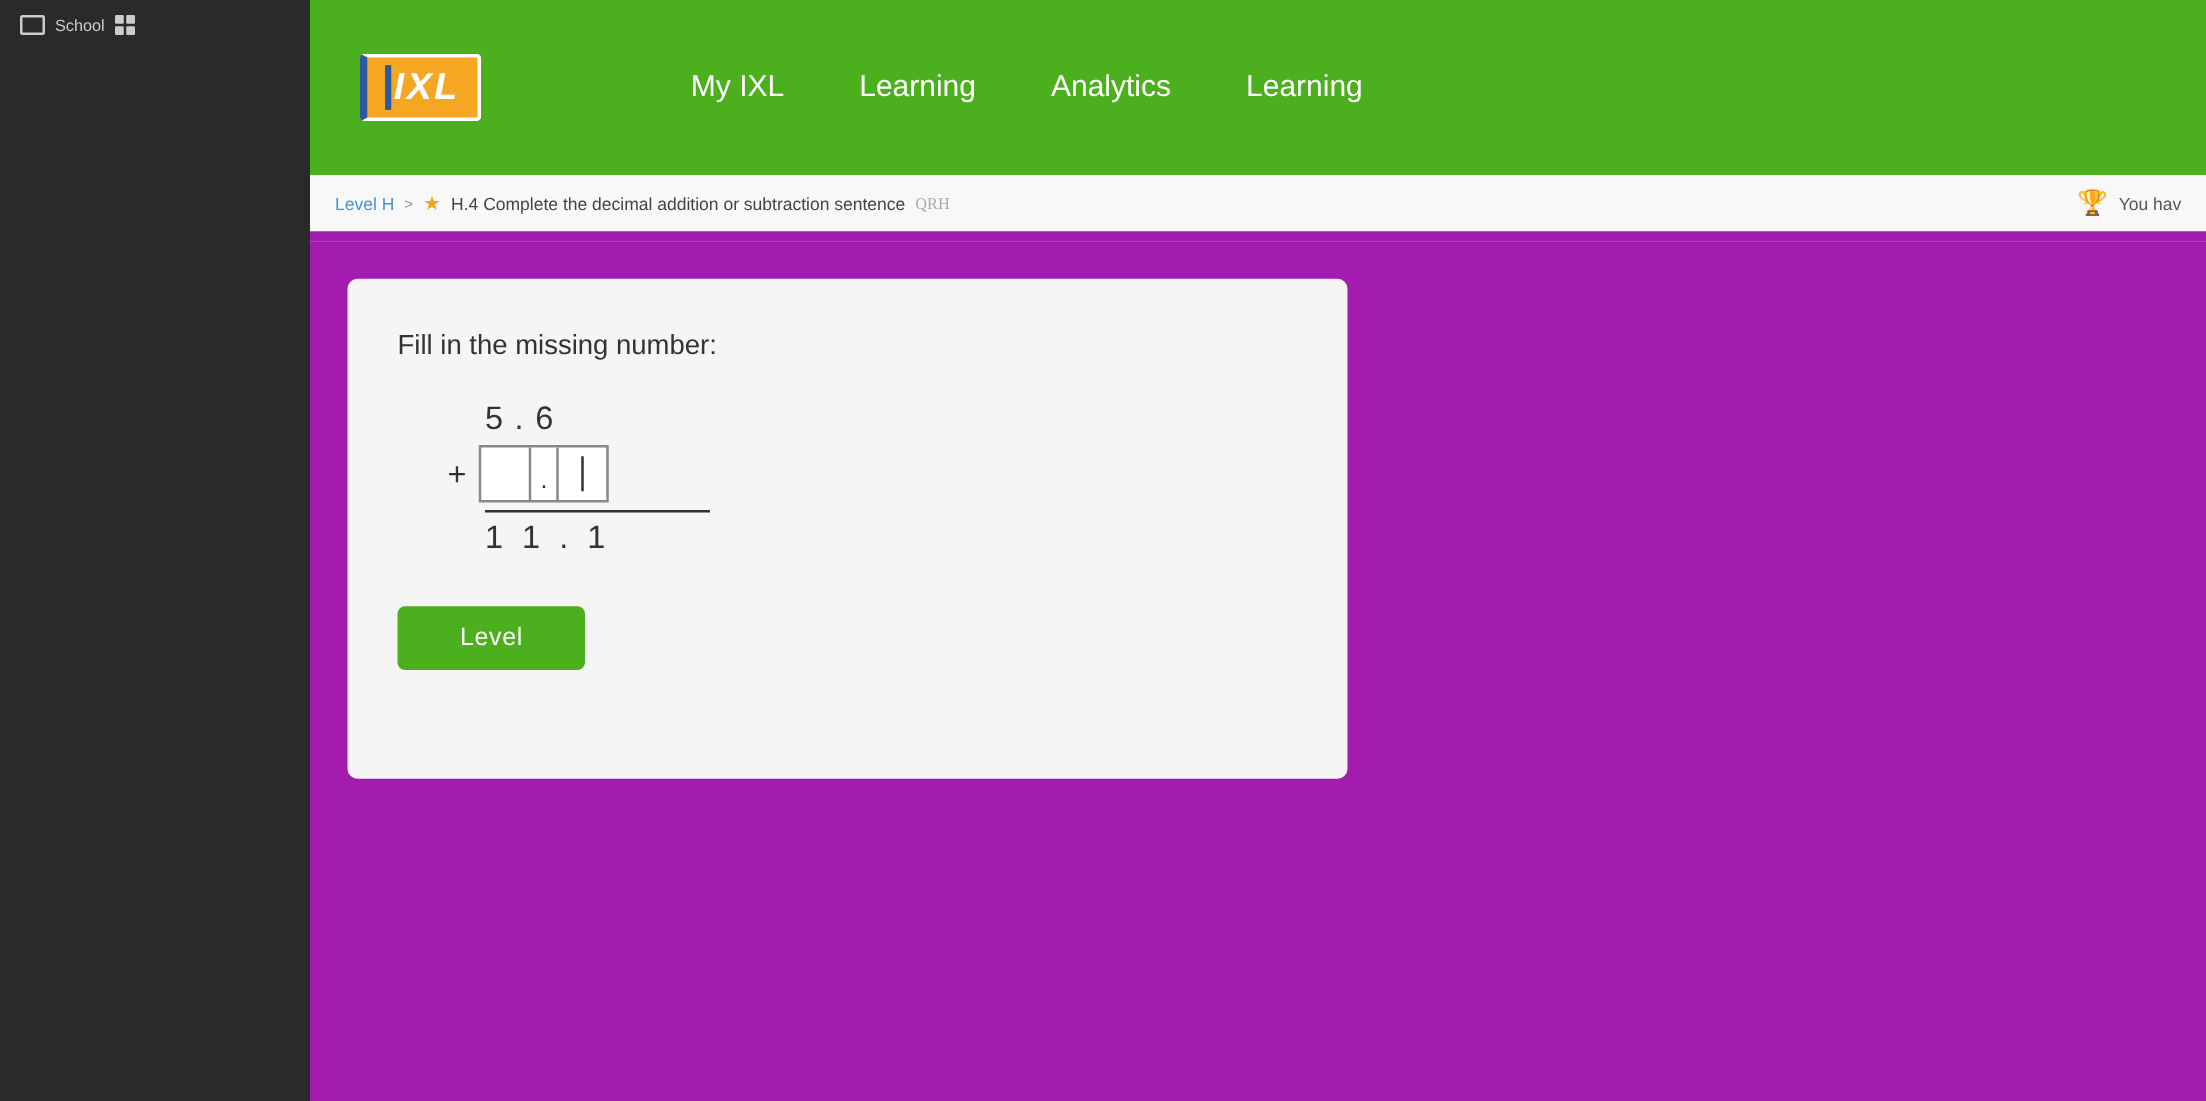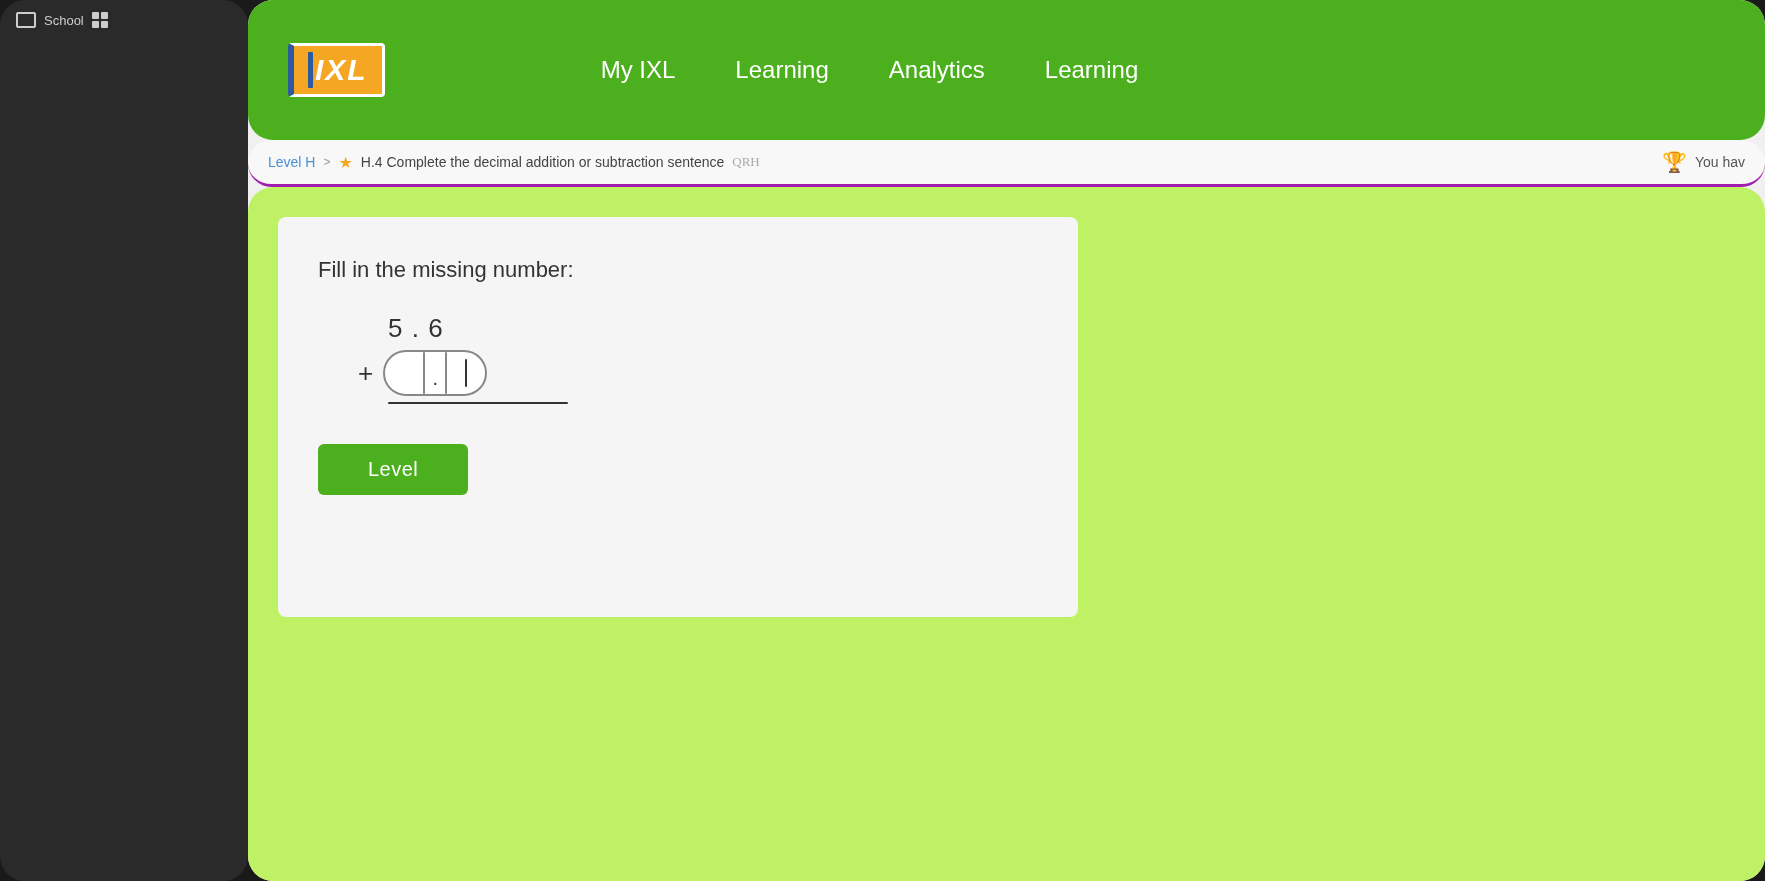--- a/index.html
+++ b/index.html
@@ -1,15 +1,15 @@
 <!DOCTYPE html>
 <html><head>
   <meta charset="utf-8">
   <style>
-    * { margin: 0; padding: 0; box-sizing: border-box; border-radius: 25px; }
+    * { margin: 0; padding: 0; box-sizing: border-box; }
     body {
       width: 1765px;
       height: 881px;
       background: #1a1a1a;
       font-family: Arial, sans-serif;
       overflow: hidden;
     }
 
     
     .left-panel {
@@ -68,21 +68,21 @@
       flex-direction: column;
     }
 
     
     .nav-bar {
       background: #4caf1e;
       height: 140px;
       display: flex;
       align-items: center;
       padding: 0 40px;
-      gap: 96px;
+      gap: 48px;
     }
 
     .ixl-logo {
       background: #f5a623;
       border: 3px solid white;
       border-left: 6px solid #2c5aa0;
       color: white;
       font-size: 28px;
       font-weight: 900;
       padding: 6px 14px;
@@ -118,21 +118,21 @@
       color: white;
       font-size: 24px;
       font-weight: 500;
       cursor: pointer;
       text-decoration: none;
     }
 
     
     .breadcrumb-bar {
       background: #f8f8f8;
-      border-bottom: 3px solid #a21caf;
+      border-bottom: 8px solid #a21caf;
       padding: 10px 20px;
       display: flex;
       align-items: center;
       justify-content: space-between;
       font-size: 14px;
       color: #555;
       min-height: 45px;
     }
 
     .breadcrumb-left {
@@ -176,21 +176,21 @@
     }
 
     .trophy-icon {
       color: #4a90d9;
       font-size: 20px;
     }
 
     
     .content-area {
       flex: 1;
-      background: #bef264;
+      background: #a21caf;
       padding: 30px;
     }
 
     .question-card {
       background: #f5f5f5;
       border-radius: 8px;
       padding: 40px;
       max-width: 800px;
       min-height: 400px;
     }
@@ -386,20 +386,23 @@
             <div class="input-decimal-cell">.</div>
             <div class="input-divider"></div>
             <div class="input-cell" style="position:relative;">
               <div class="cursor-line"></div>
             </div>
           </div>
         </div>
 
         <div class="divider-line"></div>
 
+        <div class="result-row">
+          <span>1 1 . 1</span>
+        </div>
 
       </div>
 
       
       <button class="submit-btn">Level</button>
 
     </div>
   </div>
 
 </div>

